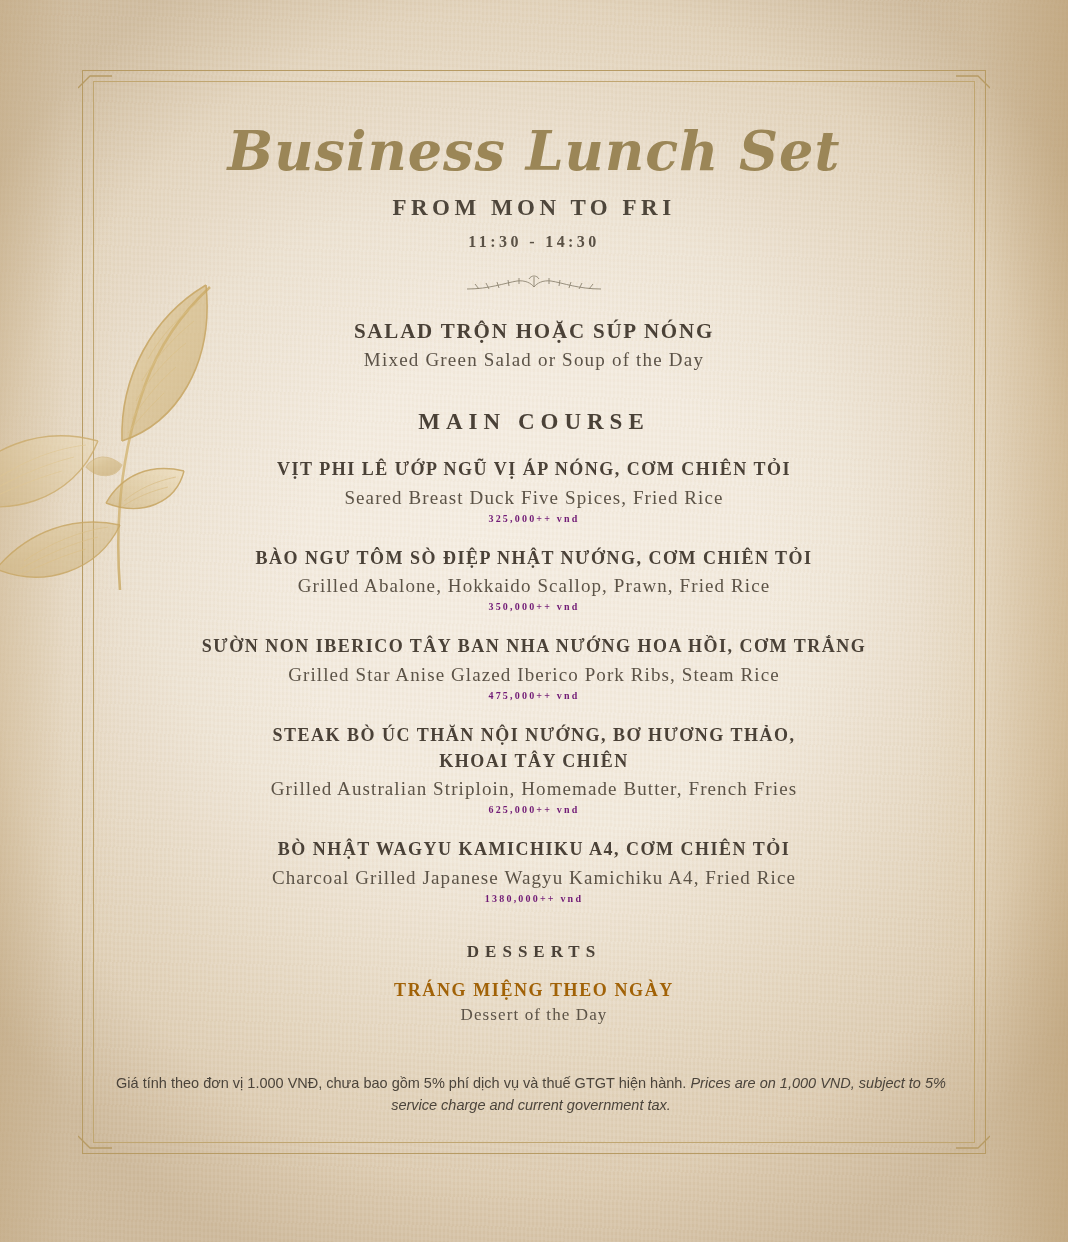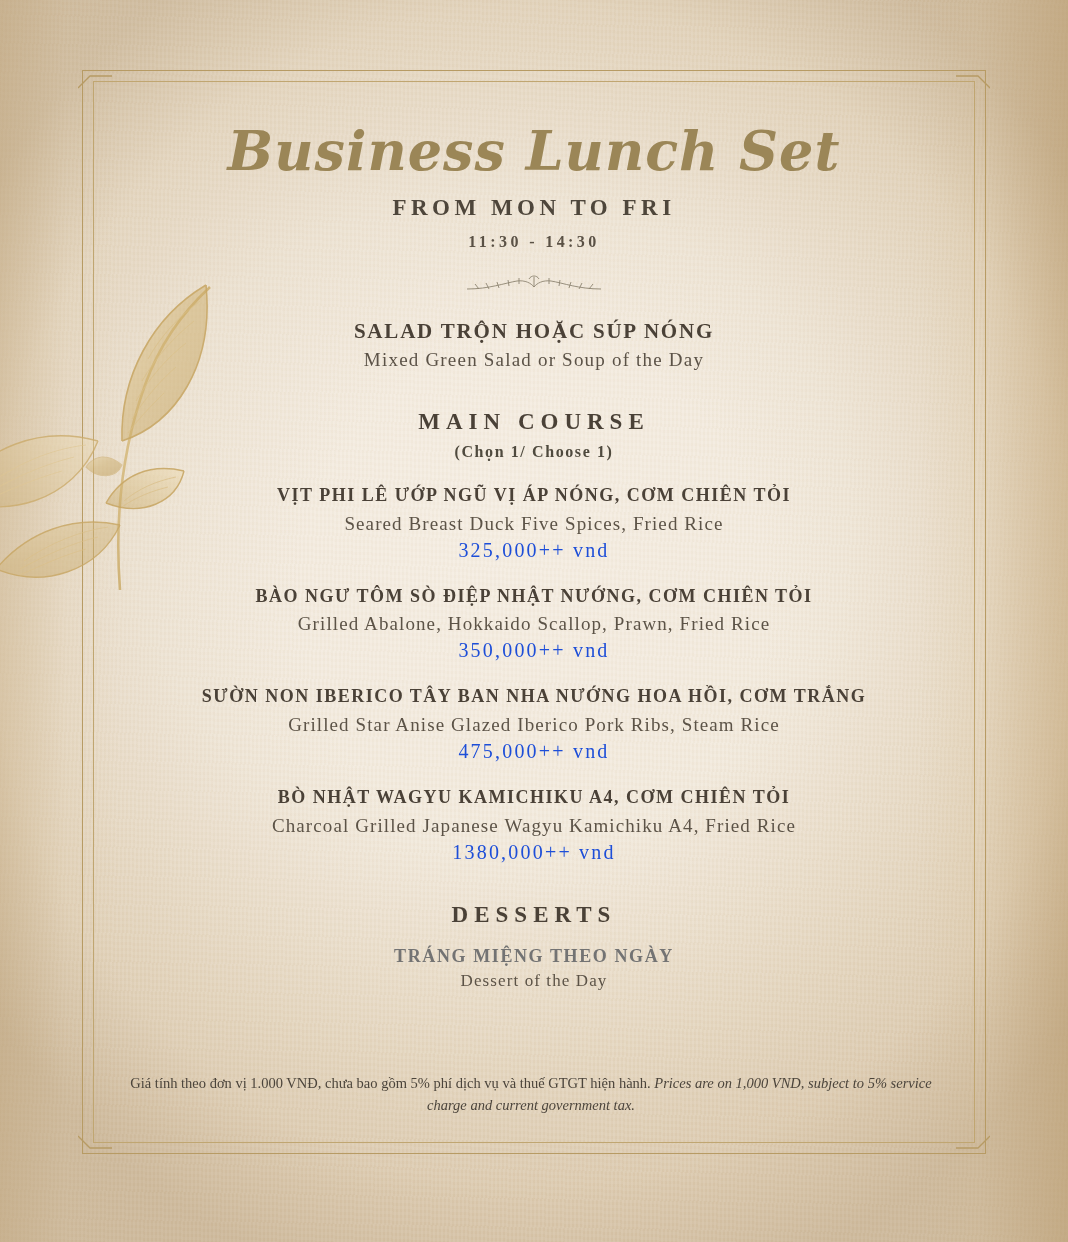--- a/index.html
+++ b/index.html
@@ -164,54 +164,55 @@
     color: #4a4137;
     line-height: 1.42;
   }
   .dish-en {
     font-size: 19px;
     letter-spacing: 1.1px;
     color: #5c5347;
     margin-top: 4px;
   }
   .dish-price {
-    font-size: 20px;
+    font-size: 10px;
     letter-spacing: 2.2px;
-    color: #1d4ed8;
+    color: #701a75;
     margin-top: 4px;
+    font-weight: bold;
   }
 
   .dessert-head {
-    font-size: 23px;
+    font-size: 17px;
     letter-spacing: 6px;
     font-weight: 700;
     color: #4a4137;
     margin-top: 38px;
   }
   .dessert-vn {
     font-size: 18px;
     letter-spacing: 1.6px;
     font-weight: 700;
-    color: #737373;
+    color: #a16207;
     margin-top: 18px;
   }
   .dessert-en {
     font-size: 17px;
     letter-spacing: 1.1px;
     color: #5c5347;
     margin-top: 4px;
   }
 
   .footnote {
     position: absolute;
     left: 112px;
     right: 118px;
     top: 1072px;
     text-align: center;
-    font-family: Liberation Serif, serif;
+    font-family: Liberation Sans, sans-serif;
     font-size: 14.5px;
     line-height: 1.55;
     color: #4b443b;
   }
   .footnote .it { font-style: italic; }
 </style>
 </head>
 <body>
 
 <div class="paper"></div>
@@ -323,40 +324,45 @@
       <path d="M75 14 L75 4"></path>
       <path d="M20 16 L16 11 M30 16 L27 10 M40 15 L38 9 M50 13 L49 7 M60 11 L60 5 M90 11 L90 5 M100 13 L101 7 M110 15 L112 9 M120 16 L123 10 M130 16 L134 11"></path>
       <path d="M70 6 C 72 2, 78 2, 80 6"></path>
     </svg>
   </div>
 
   <div class="starter-vn">SALAD TRỘN HOẶC SÚP NÓNG</div>
   <div class="starter-en">Mixed Green Salad or Soup of the Day</div>
 
   <div class="section-head">MAIN COURSE</div>
-  <div class="section-sub">(Chọn 1/ Choose 1)</div>
 
   <div class="dish">
     <div class="dish-vn">VỊT PHI LÊ ƯỚP NGŨ VỊ ÁP NÓNG, CƠM CHIÊN TỎI</div>
     <div class="dish-en">Seared Breast Duck Five Spices, Fried Rice</div>
     <div class="dish-price">325,000++ vnd</div>
   </div>
 
   <div class="dish">
     <div class="dish-vn">BÀO NGƯ TÔM SÒ ĐIỆP NHẬT NƯỚNG, CƠM CHIÊN TỎI</div>
     <div class="dish-en">Grilled Abalone, Hokkaido Scallop, Prawn, Fried Rice</div>
     <div class="dish-price">350,000++ vnd</div>
   </div>
 
   <div class="dish">
     <div class="dish-vn">SƯỜN NON IBERICO TÂY BAN NHA NƯỚNG HOA HỒI, CƠM TRẮNG</div>
     <div class="dish-en">Grilled Star Anise Glazed Iberico Pork Ribs, Steam Rice</div>
     <div class="dish-price">475,000++ vnd</div>
   </div>
 
+  <div class="dish">
+    <div class="dish-vn" style="white-space: pre-line;">STEAK BÒ ÚC THĂN NỘI NƯỚNG, BƠ HƯƠNG THẢO,
+KHOAI TÂY CHIÊN</div>
+    <div class="dish-en">Grilled Australian Striploin, Homemade Butter, French Fries</div>
+    <div class="dish-price">625,000++ vnd</div>
+  </div>
 
   <div class="dish">
     <div class="dish-vn">BÒ NHẬT WAGYU KAMICHIKU A4, CƠM CHIÊN TỎI</div>
     <div class="dish-en">Charcoal Grilled Japanese Wagyu Kamichiku A4, Fried Rice</div>
     <div class="dish-price">1380,000++ vnd</div>
   </div>
 
   <div class="dessert-head">DESSERTS</div>
   <div class="dessert-vn">TRÁNG MIỆNG THEO NGÀY</div>
   <div class="dessert-en">Dessert of the Day</div>

